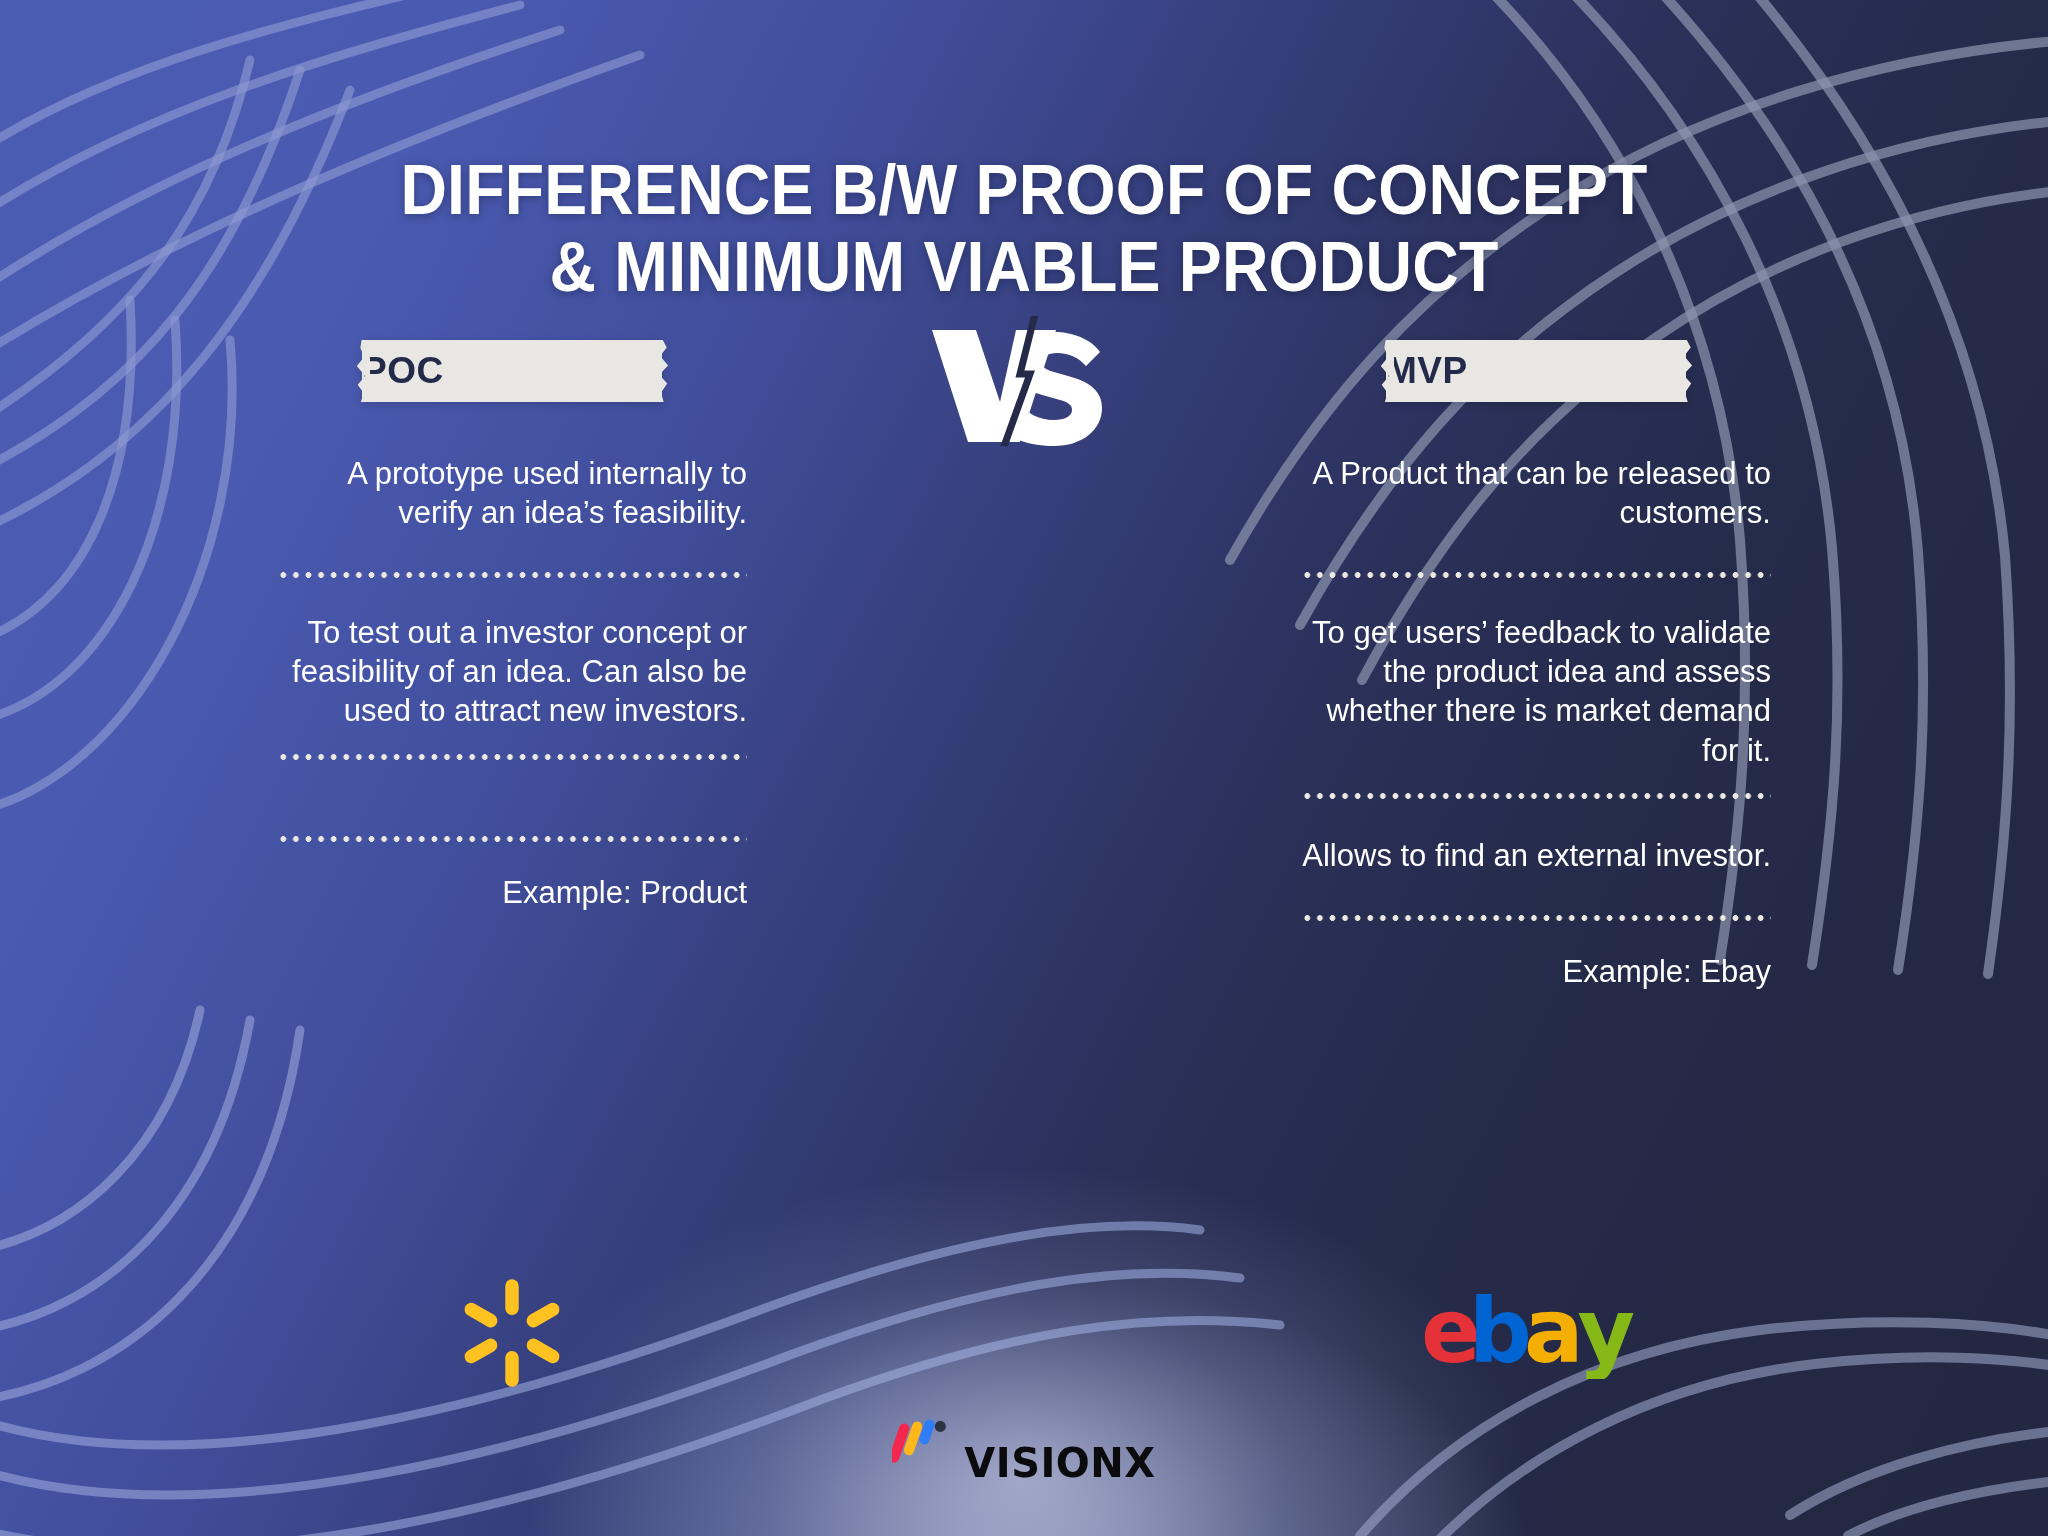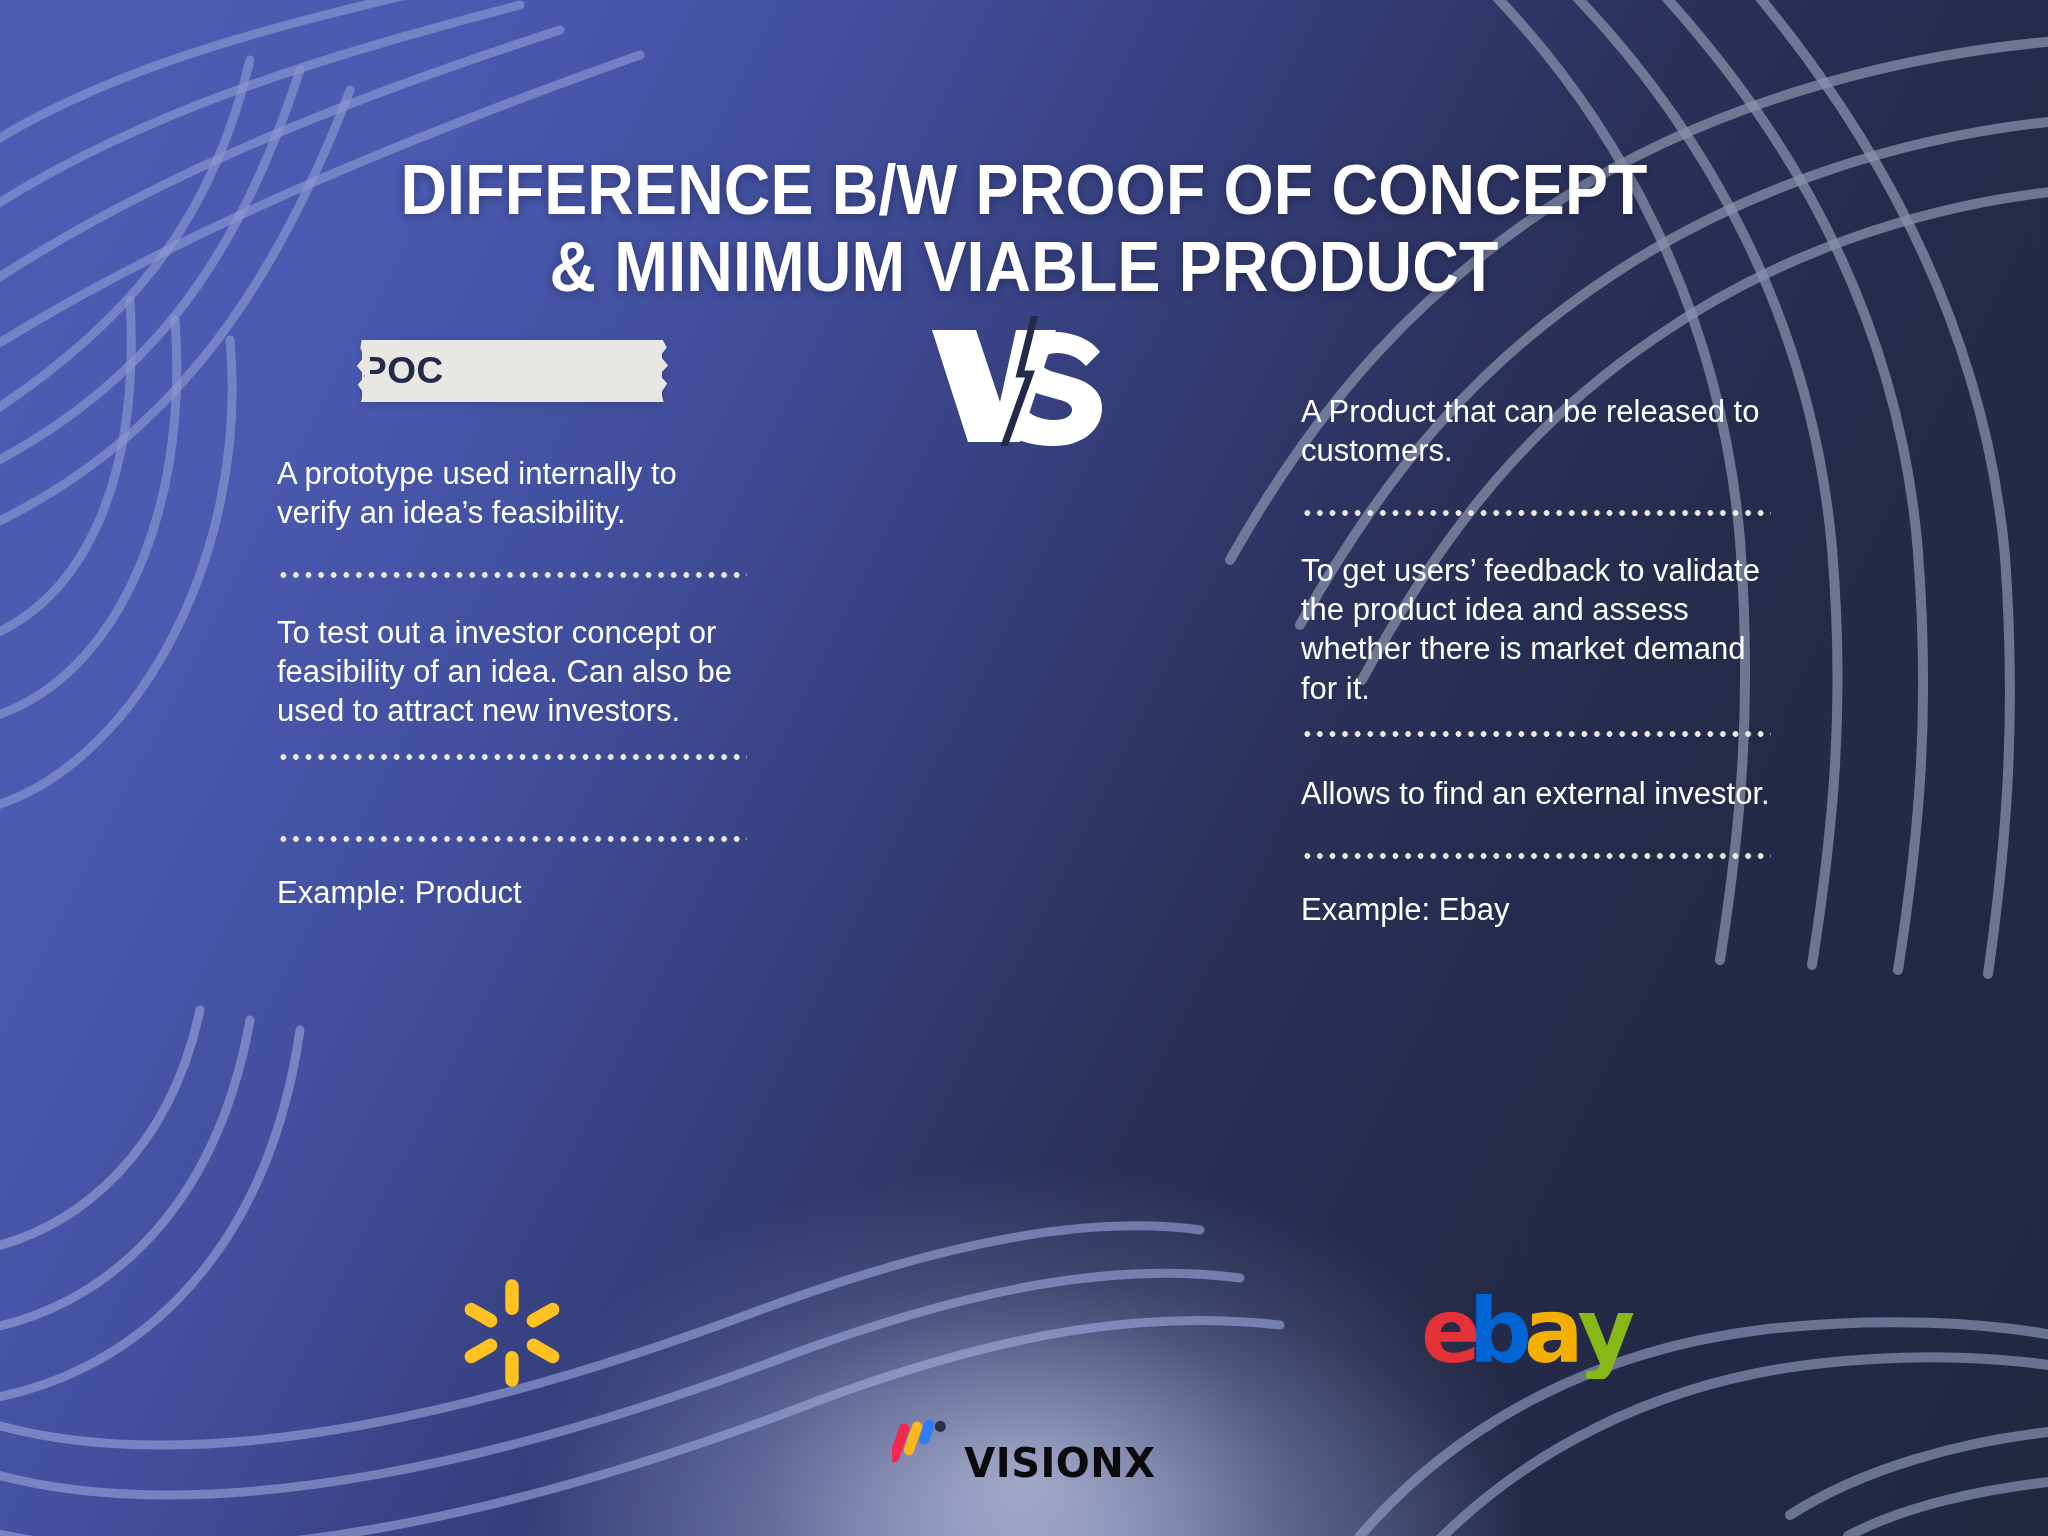--- a/index.html
+++ b/index.html
@@ -41,21 +41,21 @@
   }
   .tape::before,.tape::after{
     content:"";position:absolute;top:0;width:22px;height:100%;background:#e9e7e4;
   }
   .tape::before{left:-14px;
     clip-path:polygon(62% 0,100% 0,100% 100%,58% 100%,72% 86%,44% 72%,78% 58%,40% 42%,74% 27%,56% 13%);}
   .tape::after{right:-14px;
     clip-path:polygon(0 0,40% 0,58% 12%,28% 26%,64% 41%,24% 56%,60% 70%,32% 85%,44% 100%,0 100%);}
 
   .block{
-    color:#ffffff;font-size:31px;line-height:1.27;text-align:left;
+    color:#ffffff;font-size:31px;line-height:1.27;text-align:right;
     width:470px;font-weight:400;
   }
   .dots{
     width:470px;height:8px;margin:0 auto;
     background-image:radial-gradient(circle, #ece9e2 2.6px, rgba(236,233,226,0) 3.2px);
     background-size:12.6px 8px;background-repeat:repeat-x;background-position:0 50%;
   }
 
   
   .vs-wrap{
@@ -147,20 +147,23 @@
       <div style="height:22px"></div>
       <div class="dots"></div>
       <div style="height:36px"></div>
       <div style="height:38px"></div>
       <div class="dots"></div>
       <div style="height:30px"></div>
       <div class="block">Example: Product</div>
     </div>
 
     <div class="col">
+      <div class="tape">
+        <span>MVP</span>
+      </div>
       <div style="height:52px"></div>
       <div class="block">A Product that can be released to customers.</div>
       <div style="height:38px"></div>
       <div class="dots"></div>
       <div style="height:34px"></div>
       <div class="block">To get users’ feedback to validate the product idea and assess whether there is market demand for it.</div>
       <div style="height:22px"></div>
       <div class="dots"></div>
       <div style="height:36px"></div>
       <div class="block">Allows to find an external investor.</div>

